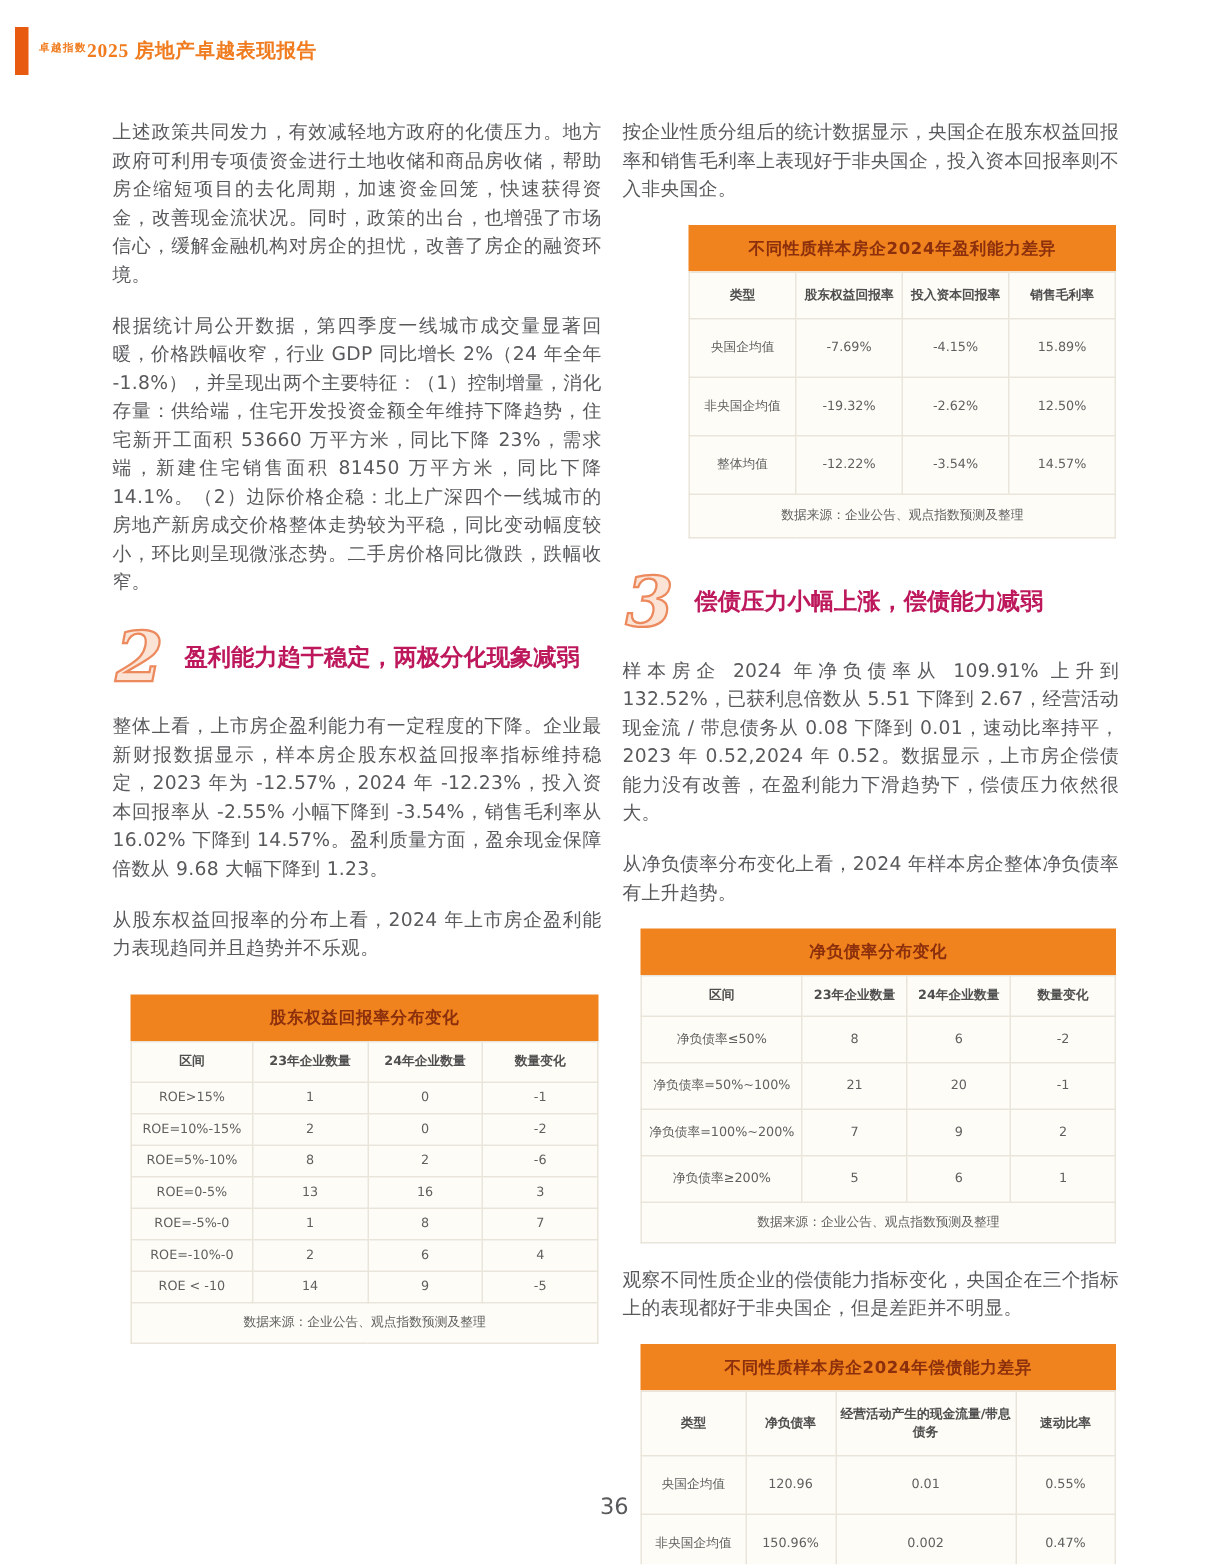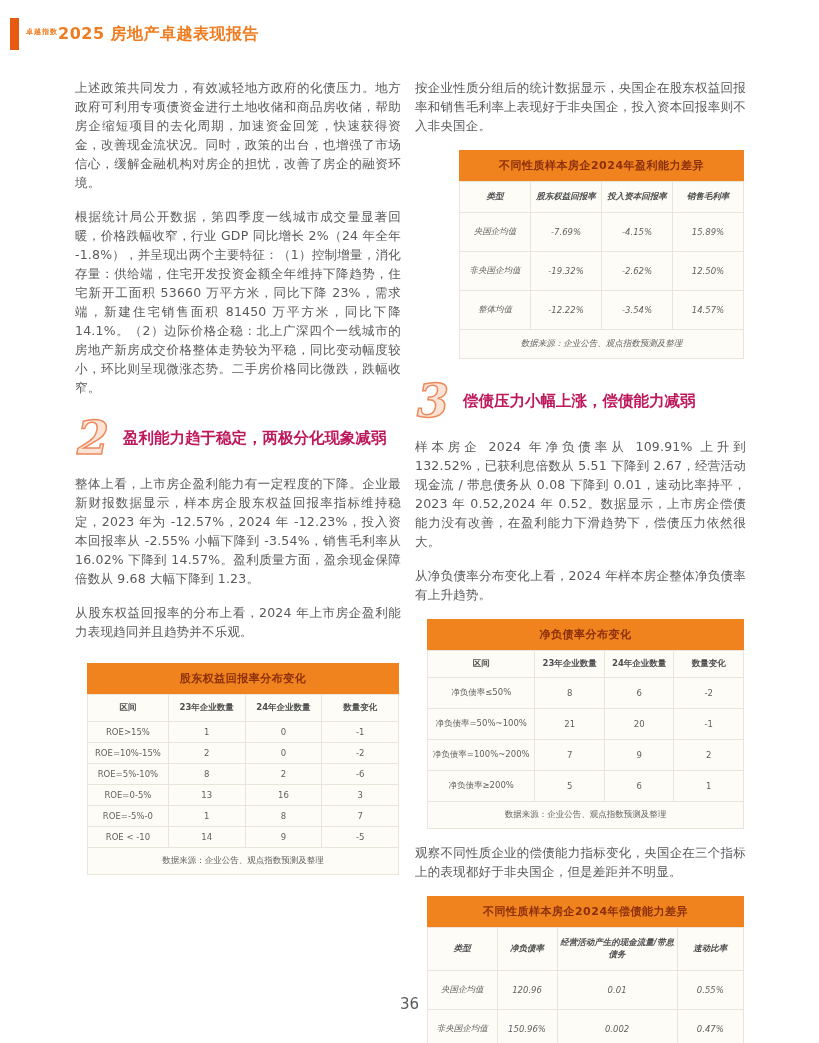--- a/index.html
+++ b/index.html
@@ -7,21 +7,21 @@
   body { font-family:"DejaVu Sans","Liberation Sans",sans-serif; }
   .page {
     position:relative; width:819px; height:1043px; background:#ffffff;
     overflow:hidden; margin:0 auto;
   }
   
   .brand { position:absolute; top:18px; left:10px; display:flex; align-items:center; }
   .brand-bar { width:9px; height:32px; background:#e85a10; margin-right:7px; }
   .brand-text { display:flex; flex-direction:row; justify-content:center; }
   .brand-small { font-size:7px; font-weight:bold; color:#f07c1f; letter-spacing:1px; line-height:10px; }
-  .brand-title { font-size:16px; font-weight:bold; color:#f07c1f; letter-spacing:0.5px; line-height:14px; }
+  .brand-title { font-size:13px; font-weight:bold; color:#f07c1f; letter-spacing:0.5px; line-height:14px;font-family:Liberation Serif, serif; }
   
   .col { position:absolute; top:78px; }
   .col-left  { left:75px;  width:326px; }
   .col-right { left:415px; width:331px; }
   .col p {
     font-size:12.5px; line-height:19px; color:#58595b;
     text-align:justify; margin:0 0 15px 0; letter-spacing:0.2px;
   }
   
   .section-head { display:flex; align-items:center; margin:6px 0 10px 0; min-height:52px; }
@@ -39,21 +39,21 @@
     font-size:11px; text-align:center; padding:8px 0; letter-spacing:0.5px;
   }
   .rtable table { width:100%; border-collapse:collapse; table-layout:fixed; background:#fdfcf7; }
   .rtable td {
     border:1px solid #eae5db; text-align:center; vertical-align:middle;
     font-size:8.5px; color:#5f5f5f; padding:5px 2px; word-break:break-all;
   }
   .rtable .t-head td { font-weight:bold; color:#4f4f4f; padding:7px 2px; }
   .rtable .t-src td { padding:7px 2px; color:#5f5f5f; }
   
-  .tbl-profit td, .tbl-debtdiff td { padding:13px 2px;font-style:italic; }
+  .tbl-profit td, .tbl-debtdiff td { padding:13px 2px; }
   .tbl-profit .t-head td, .tbl-debtdiff .t-head td { padding:9px 2px; }
   .tbl-profit .t-src td, .tbl-debtdiff .t-src td { padding:8px 2px; }
   .tbl-debtdist td { padding:9px 2px; }
   .tbl-roe td:nth-child(1) { width:26%; }
   .tbl-debtdist td:nth-child(1) { width:34%; }
   .tbl-debtdiff td:nth-child(1) { width:22%; }
   .tbl-debtdiff td:nth-child(2) { width:19%; }
   .tbl-debtdiff td:nth-child(3) { width:38%; }
   .tbl-debtdiff td:nth-child(4) { width:21%;margin-left:25px; }
   
@@ -118,20 +118,26 @@
               <td>16</td>
               <td>3</td>
             </tr>
             <tr>
               <td>ROE=-5%-0</td>
               <td>1</td>
               <td>8</td>
               <td>7</td>
             </tr>
             <tr>
+              <td>ROE=-10%-0</td>
+              <td>2</td>
+              <td>6</td>
+              <td>4</td>
+            </tr>
+            <tr>
               <td>ROE &lt; -10</td>
               <td>14</td>
               <td>9</td>
               <td>-5</td>
             </tr>
             <tr class="t-src">
               <td colspan="4">数据来源：企业公告、观点指数预测及整理</td>
             </tr>
           </tbody>
         </table>

